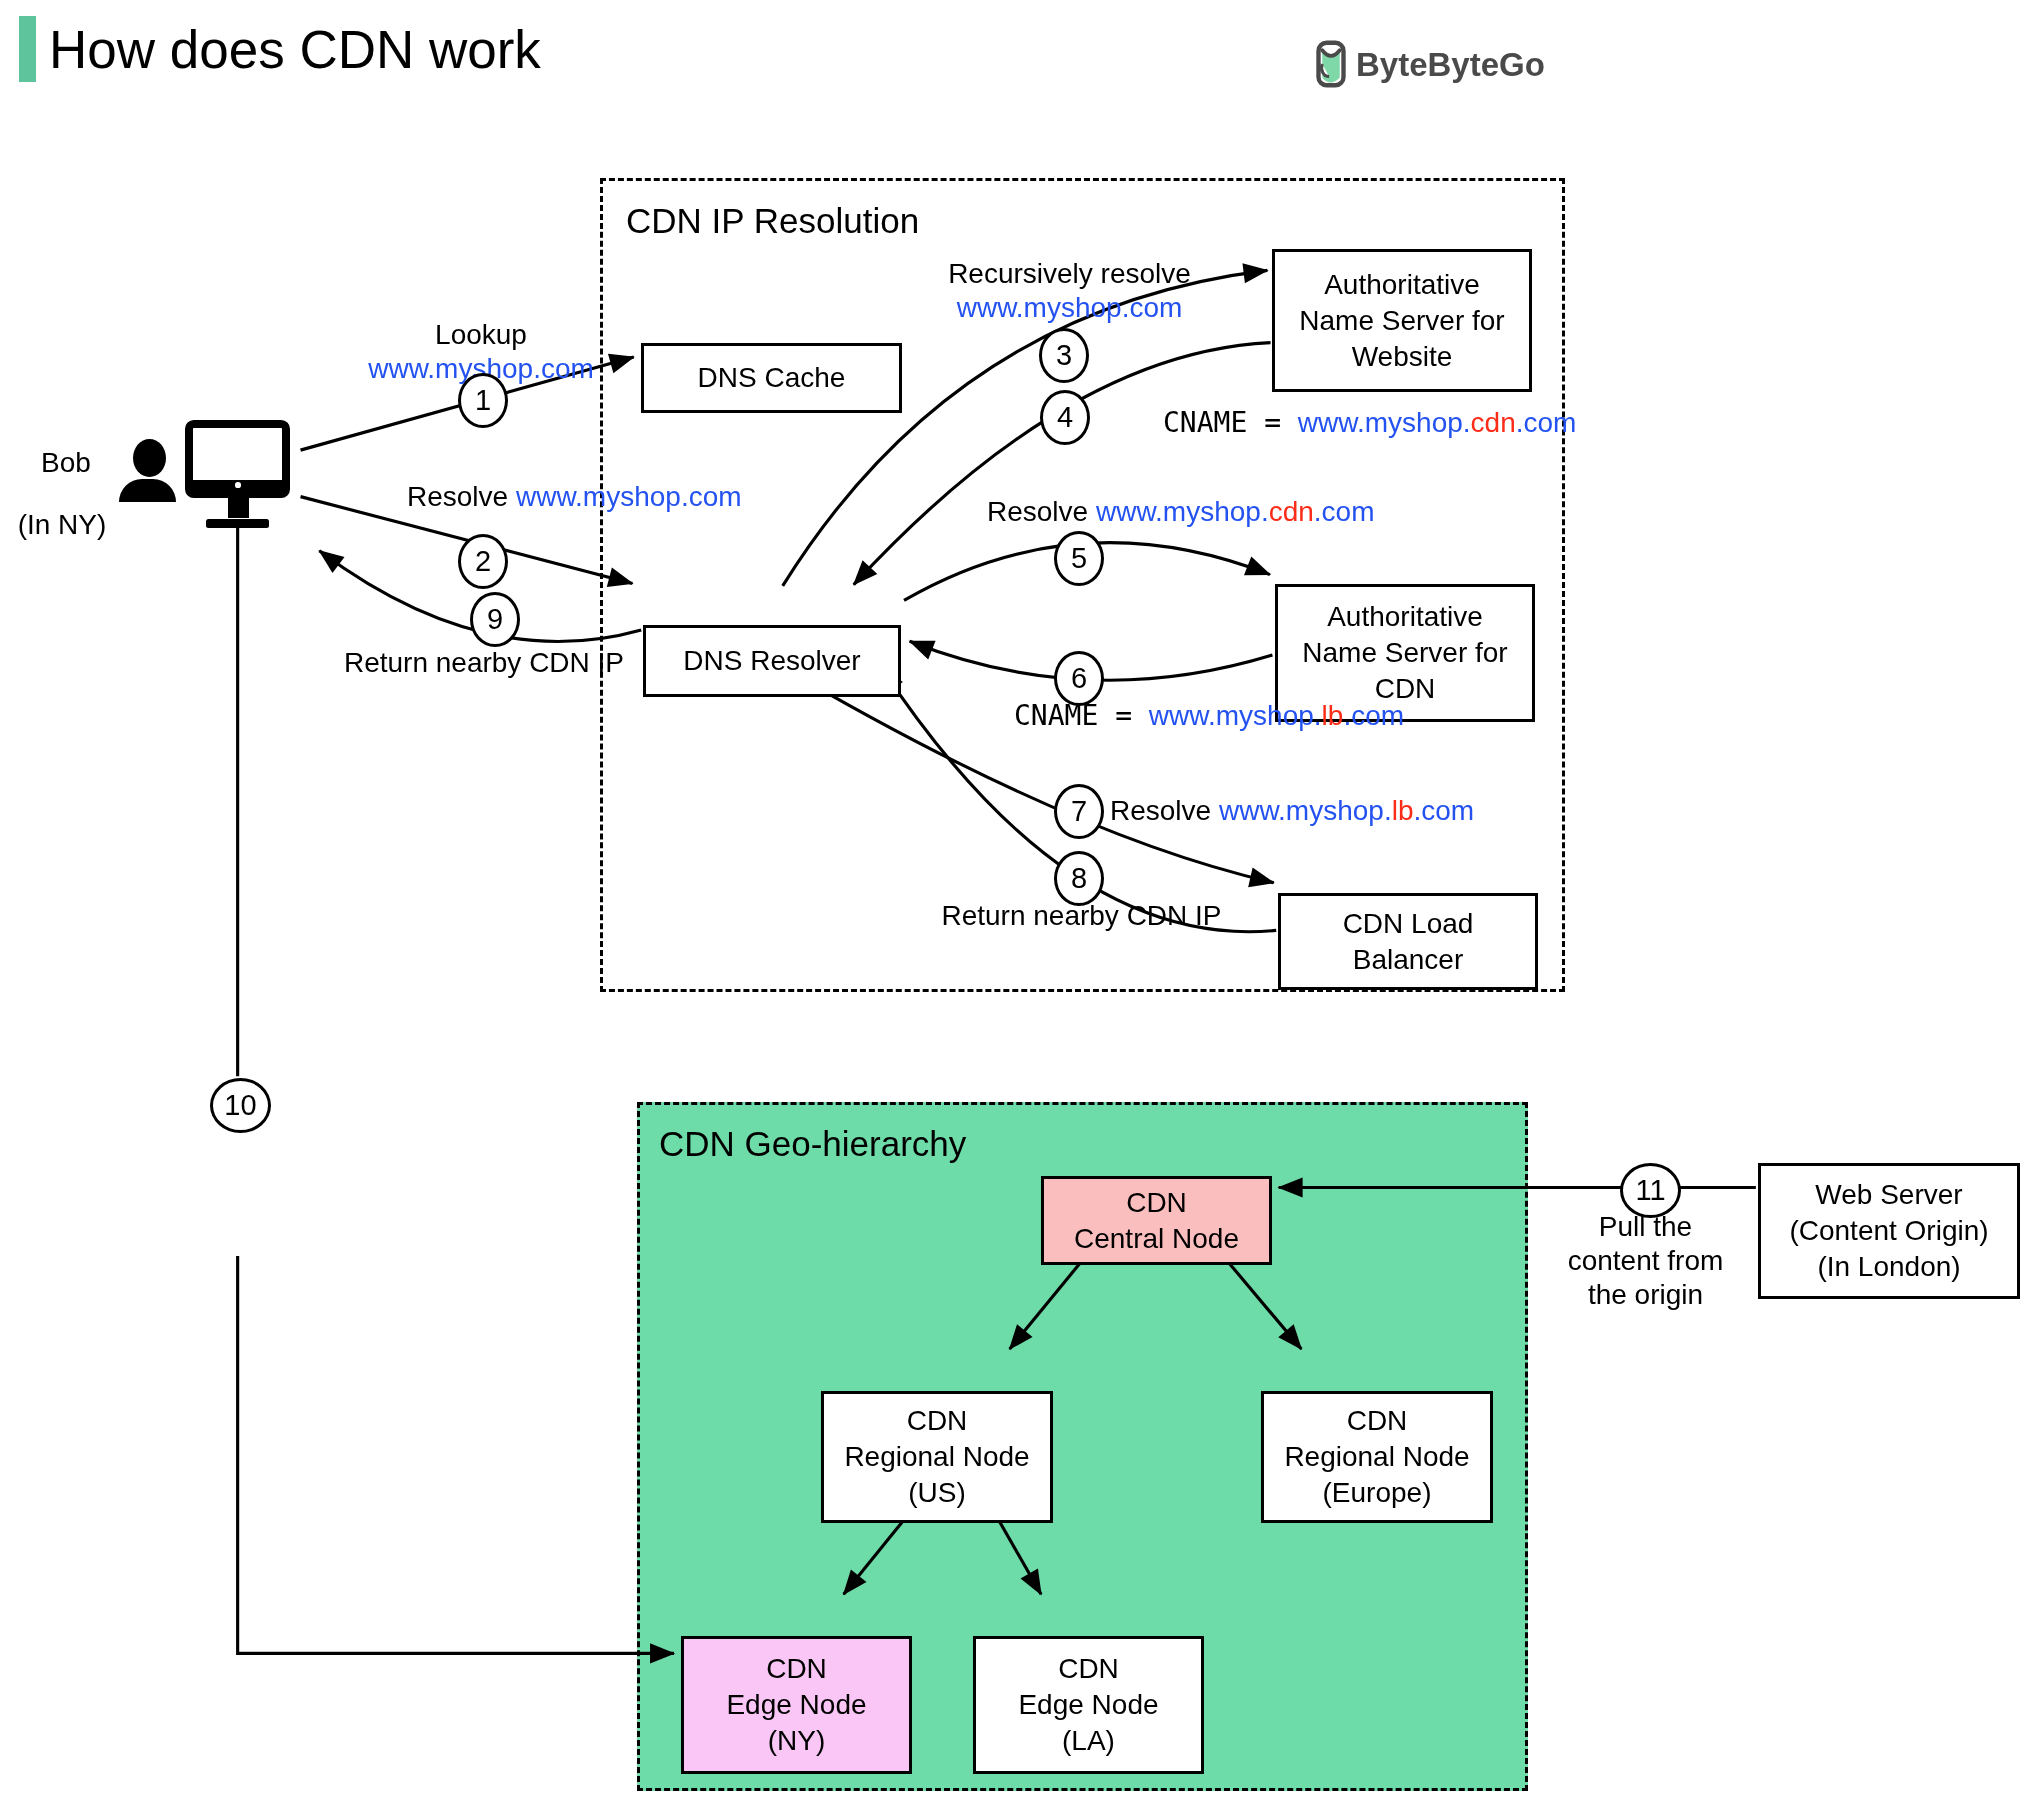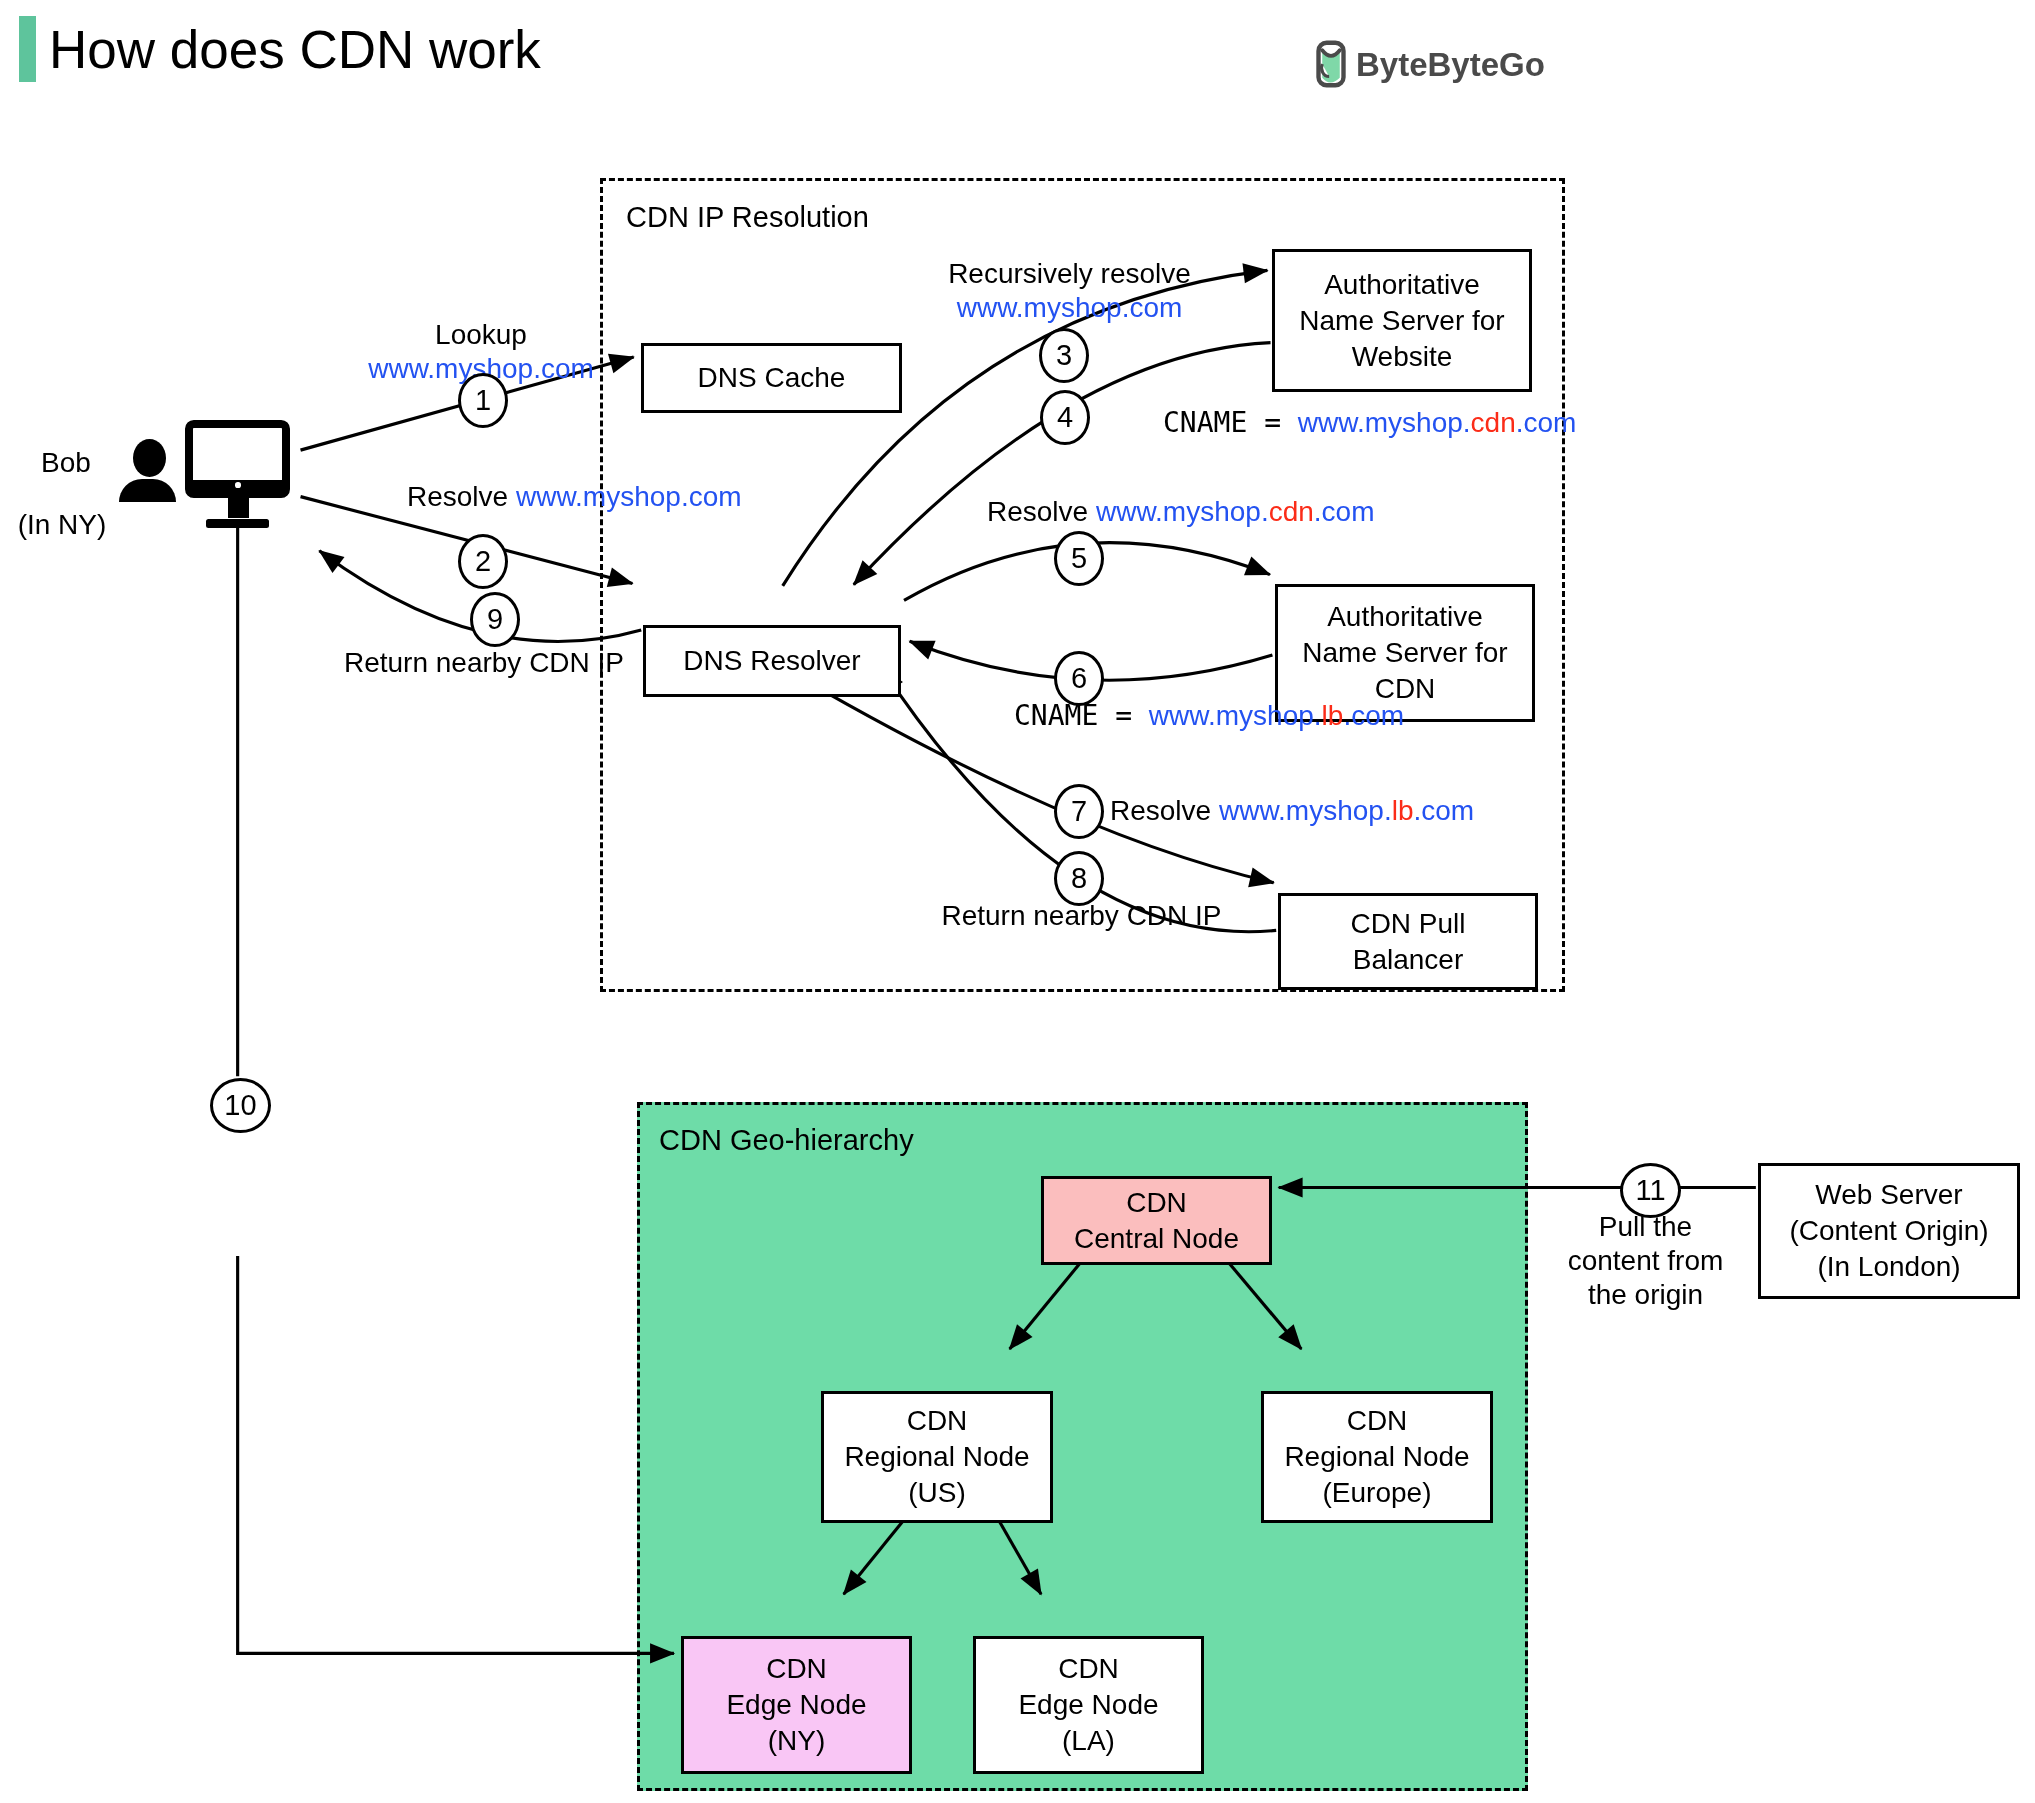--- a/index.html
+++ b/index.html
@@ -20,21 +20,21 @@
   .blue{color:var(--blue);}
   .red{color:var(--red);}
   .blk{display:block;}
   .mono{font-family:"DejaVu Sans Mono","Liberation Mono",monospace;font-size:28px;}
 
   .box{position:absolute;background:#fff;border:3.1px solid #000;display:flex;
        align-items:center;justify-content:center;text-align:center;
        font-size:28px;line-height:36px;white-space:pre-line;z-index:3;margin-top:36px;}
   .dashed-frame{position:absolute;border:3.1px dashed #000;background:transparent;z-index:1;}
   .geo-frame{position:absolute;border:3.8px dashed #000;background:var(--green-fill);z-index:1;}
-  .frame-label{position:absolute;font-size:29px;z-index:2;}
+  .frame-label{position:absolute;font-size:35px;z-index:2;}
 
   .circle{position:absolute;width:44px;height:49px;background:#fff;border:3.1px solid #000;
           border-radius:50%;display:flex;align-items:center;justify-content:center;
           font-size:29px;z-index:5;}
   .circle.wide{width:55px;}
 
   svg.wires{position:absolute;left:0;top:0;z-index:2;pointer-events:none;}
 
   
   .accent-bar{position:absolute;left:19px;top:15.7px;width:17px;height:66px;background:var(--green-accent);}
@@ -120,21 +120,21 @@
   <div class="frame-label" style="left:626px;top:201px;">CDN IP Resolution</div>
 
   <div class="box" style="left:643px;top:589px;width:258px;height:72px;box-sizing:border-box;">DNS Resolver</div>
   <div class="box" style="left:641px;top:307px;width:261px;height:70px;box-sizing:border-box;">DNS Cache</div>
   <div class="box" style="left:1272px;top:213px;width:260px;height:143px;box-sizing:border-box;">Authoritative
 Name Server for
 Website</div>
   <div class="box" style="left:1275px;top:548px;width:260px;height:138px;box-sizing:border-box;">Authoritative
 Name Server for
 CDN</div>
-  <div class="box" style="left:1278px;top:857px;width:260px;height:97px;box-sizing:border-box;">CDN Pull
+  <div class="box" style="left:1278px;top:857px;width:260px;height:97px;box-sizing:border-box;">CDN Load
 Balancer</div>
 
   <div class="lbl center" style="left:349px;top:318px;width:264px;">
     <span class="blk">Lookup</span>
     <span class="blk blue">www.myshop.com</span>
   </div>
   <div class="lbl" style="left:407px;top:480px;white-space:nowrap;">
     <span>Resolve </span><span class="blue">www.myshop.com</span>
   </div>
   <div class="lbl center" style="left:931px;top:257px;width:277px;">

